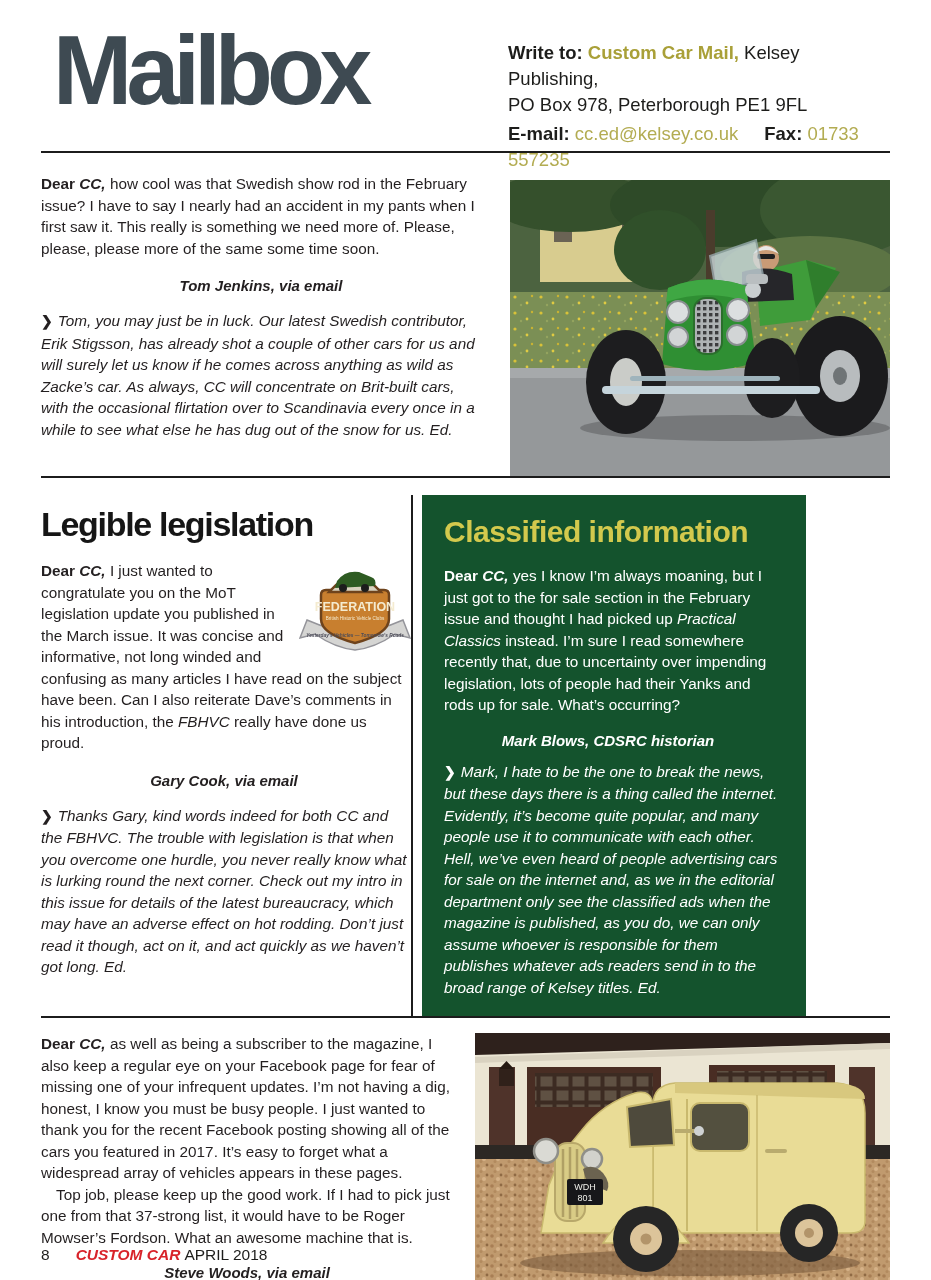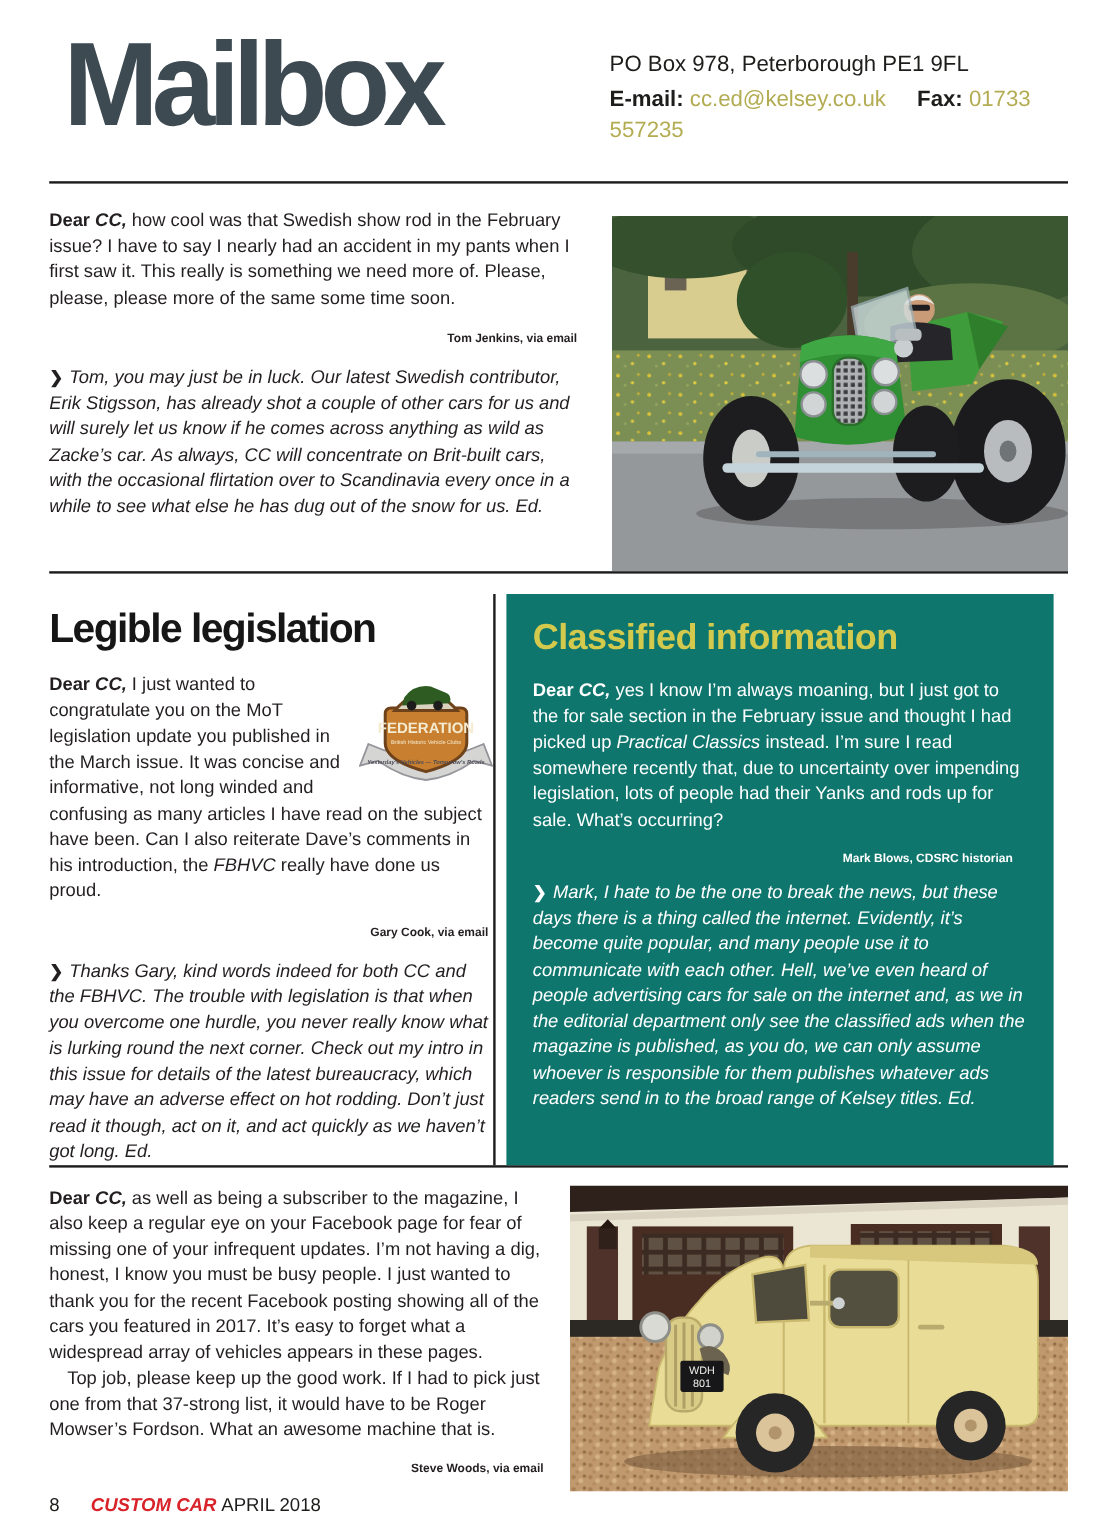--- a/index.html
+++ b/index.html
@@ -24,36 +24,36 @@
   .wb-contact{ margin-top:3px; }
 
   .rule{ border:none; border-top:2px solid #1c1c1c; }
 
   
   .section-title{ font-size:34px; font-weight:bold; letter-spacing:-1.3px; color:#161616; margin:10px 0 16px; }
   .section-title.olive{ color:#b0a733; }
   .body-p{ font-size:15.3px; line-height:21.5px; }
   .salut{ font-weight:bold; }
   .salut .cc{ font-style:italic; }
-  .sig{ text-align:right; font-weight:bold; font-size:10px; margin:18px 4px 16px 0; }
+  .sig{ text-align:center; font-weight:bold; font-style:italic; font-size:15px; margin:18px 4px 16px 0; }
   .reply{ font-style:italic; font-size:15.3px; line-height:21.5px; }
   .rm{ font-style:normal; font-weight:bold; margin-right:5px; font-size:14px; }
   .ital{ font-style:italic; }
 
   
   .sec1{ display:flex; gap:25px; margin-top:20px; }
   .sec1-left{ width:444px; }
   .photo-rod{ width:380px; height:296px; margin-top:7px; flex:none; }
 
   
   .sec2{ display:flex; margin-top:17px; align-items:stretch; }
   .sec2-left{ width:370px; }
   .vrule{ width:2px; background:#1c1c1c; flex:none; }
   .blackbox{
-    width:456px; margin-left:9px; background:#0f766e; color:#fff;
+    width:384px; margin-left:9px; background:#14532d; color:#fff;
     padding:12px 22px 18px 22px; flex:none;
   }
   .blackbox .section-title{ color:#d3c94d; font-size:30px; letter-spacing:-.5px; margin:8px 0 16px; }
   .blackbox .sig{ margin:16px 12px 12px 0; }
   .badge{ float:right; width:112px; height:96px; margin:2px 0 4px 10px; }
 
   
   .sec3{ margin-top:15px; }
   .sec3 .section-title{ font-size:31px; margin:10px 0 18px; }
   .sec3-cols{ display:flex; gap:18px; }
@@ -68,20 +68,21 @@
   .footer .mag{ color:#d8232a; font-weight:bold; font-style:italic; margin:0 4px 0 6px;padding-left:20px; }
 </style>
 </head>
 <body>
 
 <div class="page">
 
   <div class="masthead">
     <div class="logo">Mailbox</div>
     <div class="write-block">
+      <div><span class="wb-bold">Write to:</span> <span class="wb-olive">Custom Car Mail,</span> <span>Kelsey Publishing,</span></div>
       <div>PO Box 978, Peterborough PE1 9FL</div>
       <div class="wb-contact"><span class="wb-bold">E-mail:</span> <a href="#" class="wb-link">cc.ed@kelsey.co.uk</a><span class="wb-fax-label">Fax:</span> <span class="wb-link">01733 557235</span></div>
     </div>
   </div>
 
   <hr class="rule">
 
   <div class="sec1">
     <div class="sec1-left">
       <p class="body-p"><span class="salut"><span>Dear</span> <span class="cc">CC,</span></span> <span>how cool was that Swedish show rod in the February issue? I have to say I nearly had an accident in my pants when I first saw it. This really is something we need more of. Please, please, please more of the same some time soon.</span></p>

